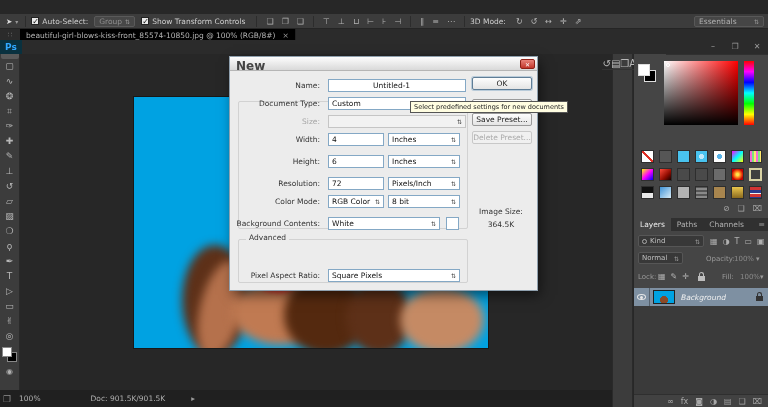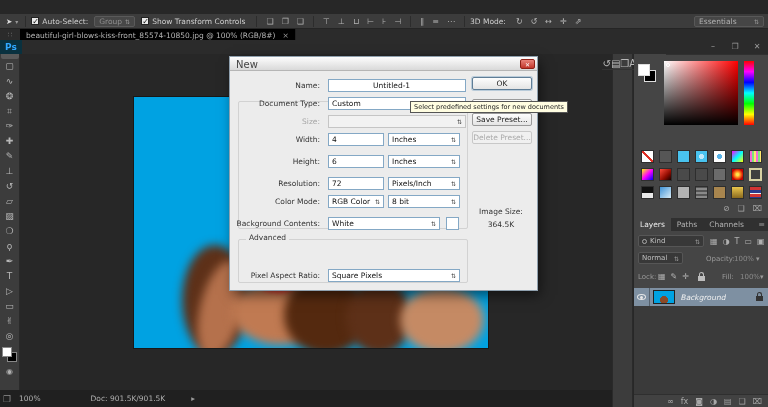--- a/index.html
+++ b/index.html
@@ -47,21 +47,21 @@
   .b-armL{left:66px;top:162px;width:42px;height:100px;background:#b5714c;transform:rotate(14deg);}
   .b-hands{left:98px;top:182px;width:96px;height:66px;background:#c07a52;}
   .b-nails{left:128px;top:186px;width:34px;height:10px;background:#d93a30;filter:blur(2px);}
   .b-hairM{left:150px;top:178px;width:84px;height:80px;background:#54290f;}
   .b-hairR{left:212px;top:182px;width:66px;height:76px;background:#5d3018;}
   .b-shoulder{left:266px;top:190px;width:84px;height:66px;background:#c58a64;}
 
   
   #dialog{position:absolute;left:230px;top:57px;width:307px;height:233px;background:#ececec;box-shadow:0 0 0 1px #8fa0ae,3px 5px 12px rgba(0,0,0,.55);z-index:20;font-size:7.5px;color:#222;}
   #dlg-titlebar{position:absolute;left:0;top:0;right:0;height:14px;background:linear-gradient(#fdfdfd,#d9d9d9);border-bottom:1px solid #b5b5b5;}
-  #dlg-title{position:absolute;left:6px;top:2px;font-size:10px;color:#444;}
+  #dlg-title{position:absolute;left:6px;top:2px;font-size:12px;color:#444;font-weight:bold;}
   #dlg-close{position:absolute;right:2px;top:2px;width:15px;height:10px;background:linear-gradient(#e8837a,#c1352a);border:1px solid #8e2017;border-radius:2px;color:#fff;font-size:6px;line-height:9px;text-align:center;}
   .grpbox{position:absolute;border:1px solid #d2d2d2;border-radius:2px;}
   .dlg-row{position:absolute;left:6px;width:240px;height:13px;}
   .dlg-label{position:absolute;left:0;top:2px;width:84px;text-align:right;color:#333;}
   .dlg-label.dim{color:#a5a5a5;}
   .fld{position:absolute;top:0;height:13px;background:#fff;border:1px solid #84a8c5;font-size:7.5px;color:#111;padding:0 3px;line-height:11px;font-family:inherit;}
   .dd{display:flex;justify-content:space-between;align-items:center;}
   .dd .dd-arrow{color:#444;}
   .dd.disabled{background:#f2f2f2;border-color:#c5c5c5;color:#aaa;}
   .dlg-btn{position:absolute;left:242px;width:60px;height:13px;background:linear-gradient(#fdfdfd,#e4e4e4);border:1px solid #9a9a9a;border-radius:2px;text-align:center;line-height:11px;color:#222;}

